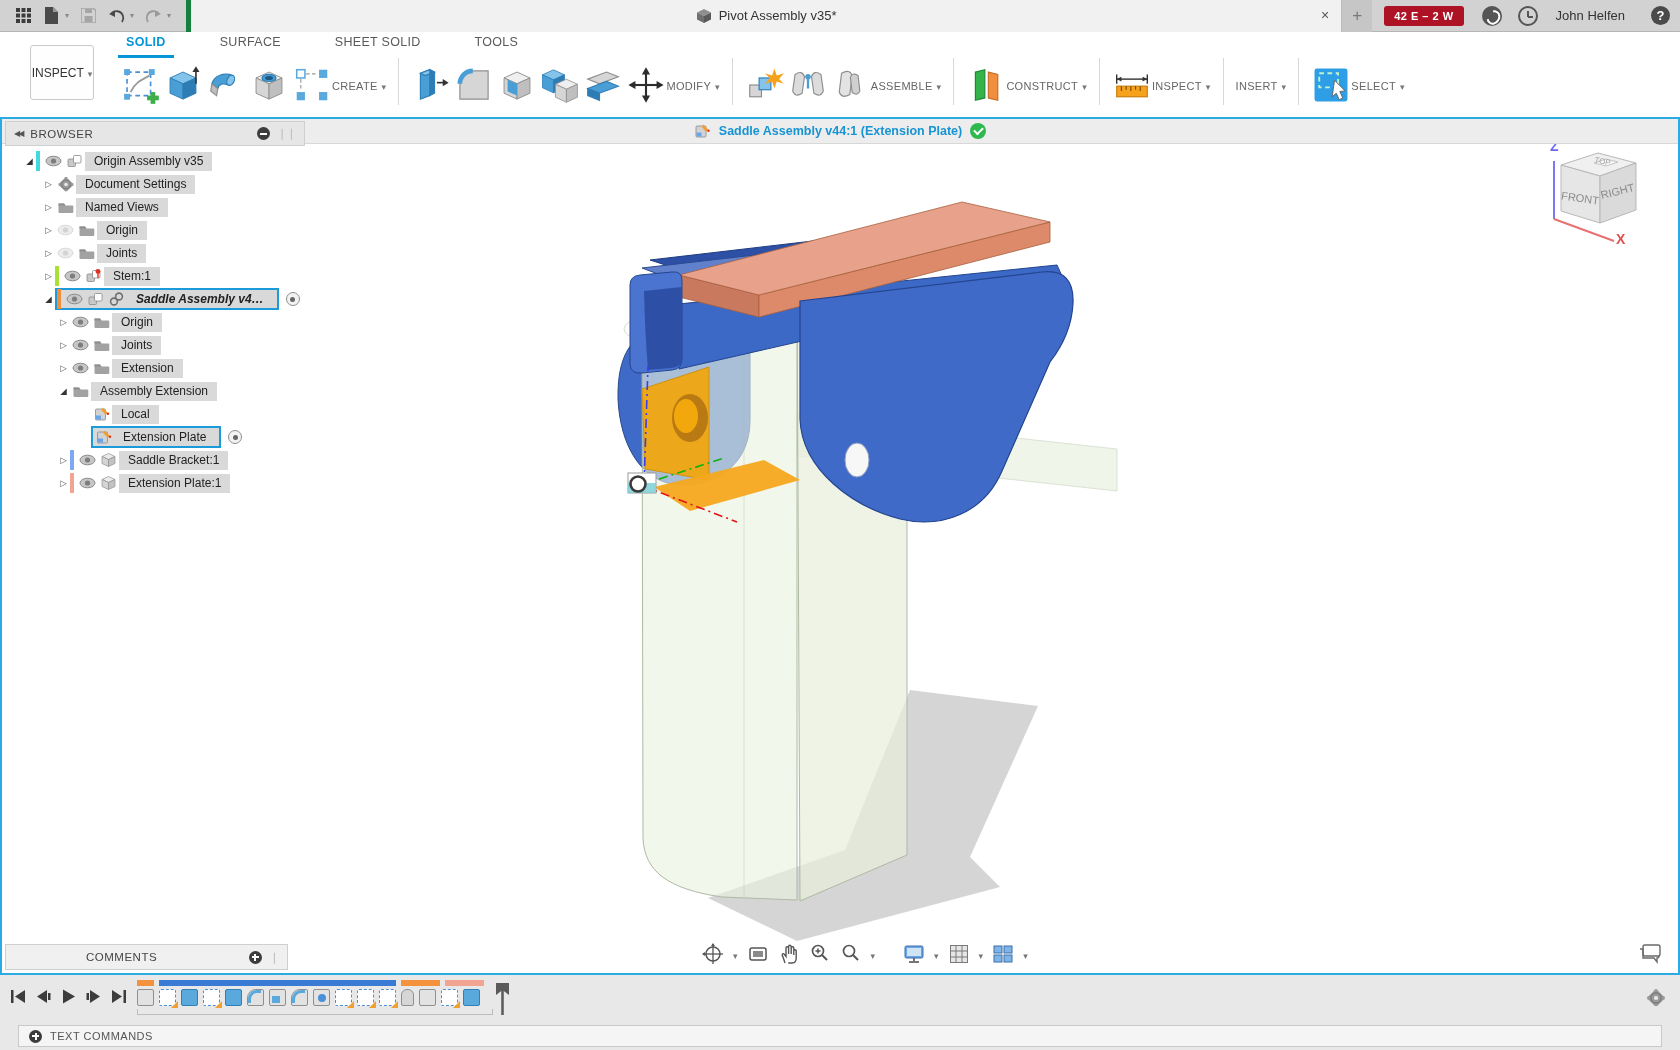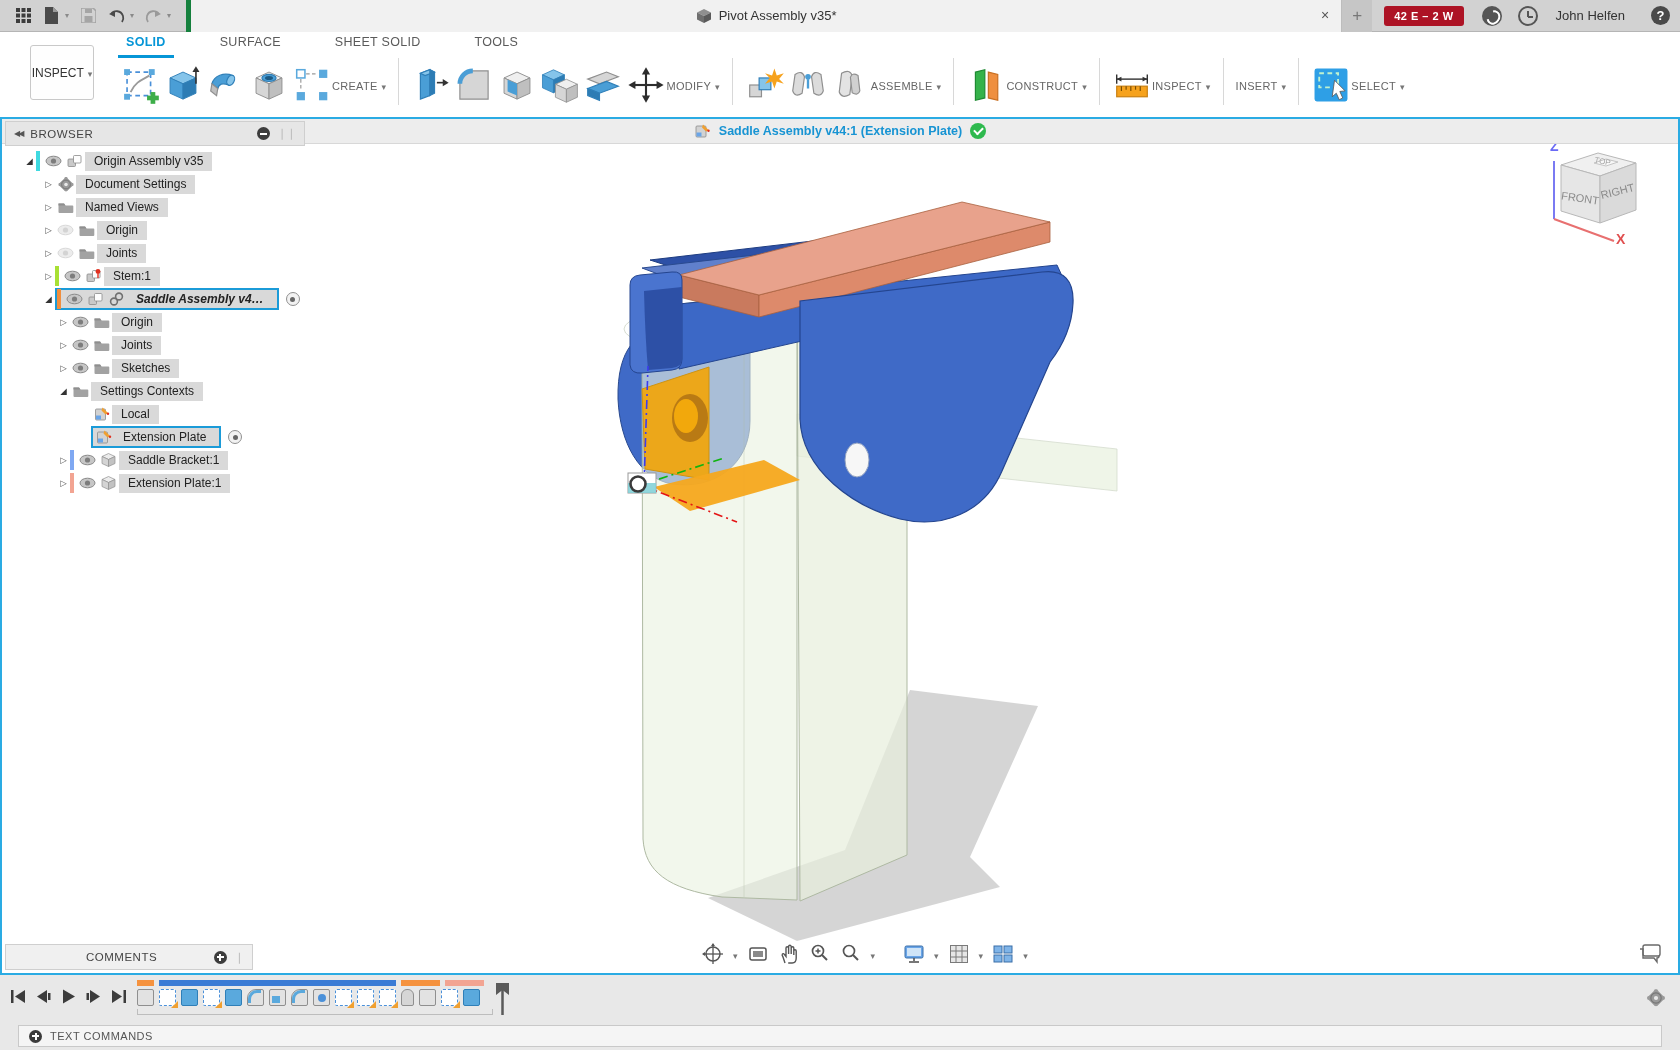--- a/index.html
+++ b/index.html
@@ -72,21 +72,21 @@
   .bar-blue{background:#7fa8f2;}.bar-salmon{background:#f2a492;}
   .ticn{width:17px;height:16px;flex:none;margin:0 2px;}
   .hidden-eye{opacity:.33;}
   .tlabel{font-size:12px;color:#222;background:#d9d9d9;padding:2.5px 9px;white-space:nowrap;}
   .sel-box{display:flex;align-items:center;border:2px solid #1b9bd8;background:#d9d9d9;padding:0 4px 0 0;height:22px;}
   .sel-box .tlabel{background:transparent;}
   .bold{font-weight:bold;font-style:italic;}
   .radio{width:14px;height:14px;border-radius:50%;border:1.5px solid #909090;background:#f2f2f2;margin-left:7px;position:relative;flex:none;}
   .radio::after{content:"";position:absolute;left:3.5px;top:3.5px;width:5px;height:5px;border-radius:50%;background:#666;}
   
-  .comments{position:absolute;left:3px;bottom:3px;width:248px;height:26px;background:#f0f0f0;border:1px solid #cfcfcf;
+  .comments{position:absolute;left:3px;bottom:3px;width:283px;height:26px;background:#f0f0f0;border:1px solid #cfcfcf;
     display:flex;align-items:center;padding:0 8px;gap:8px;z-index:7;}
   .comments .ph-title{font-size:11.5px;color:#444;letter-spacing:.5px;flex:1;padding-left:72px;}
   
   .navbar{position:absolute;left:700px;bottom:8px;display:flex;align-items:center;gap:9px;z-index:6;}
   .nic{width:22px;height:22px;flex:none;}
   .nsep{width:10px;}
   .comment-float{position:absolute;right:16px;bottom:8px;z-index:6;}
   
   .timeline{position:absolute;left:0;top:975px;width:1680px;height:47px;background:#e8e8e8;}
   .playback{position:absolute;left:10px;top:13px;display:flex;gap:8px;align-items:center;}
@@ -616,30 +616,30 @@
 
       <div class="trow">
         <span class="tsp2"></span>
           <span class="caret col"></span>
         <svg class="ticn" viewBox="0 0 16 16">
             <use href="#i-eye"></use>
           </svg>
         <svg class="ticn" viewBox="0 0 16 16">
             <use href="#i-folder"></use>
           </svg>
-        <span class="tlabel">Sketches</span>
+        <span class="tlabel">Extension</span>
       </div>
 
       <div class="trow">
         <span class="tsp2"></span>
           <span class="caret exp"></span>
         <svg class="ticn" viewBox="0 0 16 16">
             <use href="#i-folder"></use>
           </svg>
-        <span class="tlabel">Settings Contexts</span>
+        <span class="tlabel">Assembly Extension</span>
       </div>
 
       <div class="trow">
         <span class="tsp3"></span>
         <svg class="ticn" viewBox="0 0 16 16">
             <use href="#i-ctx"></use>
           </svg>
         <span class="tlabel">Local</span>
       </div>
 

